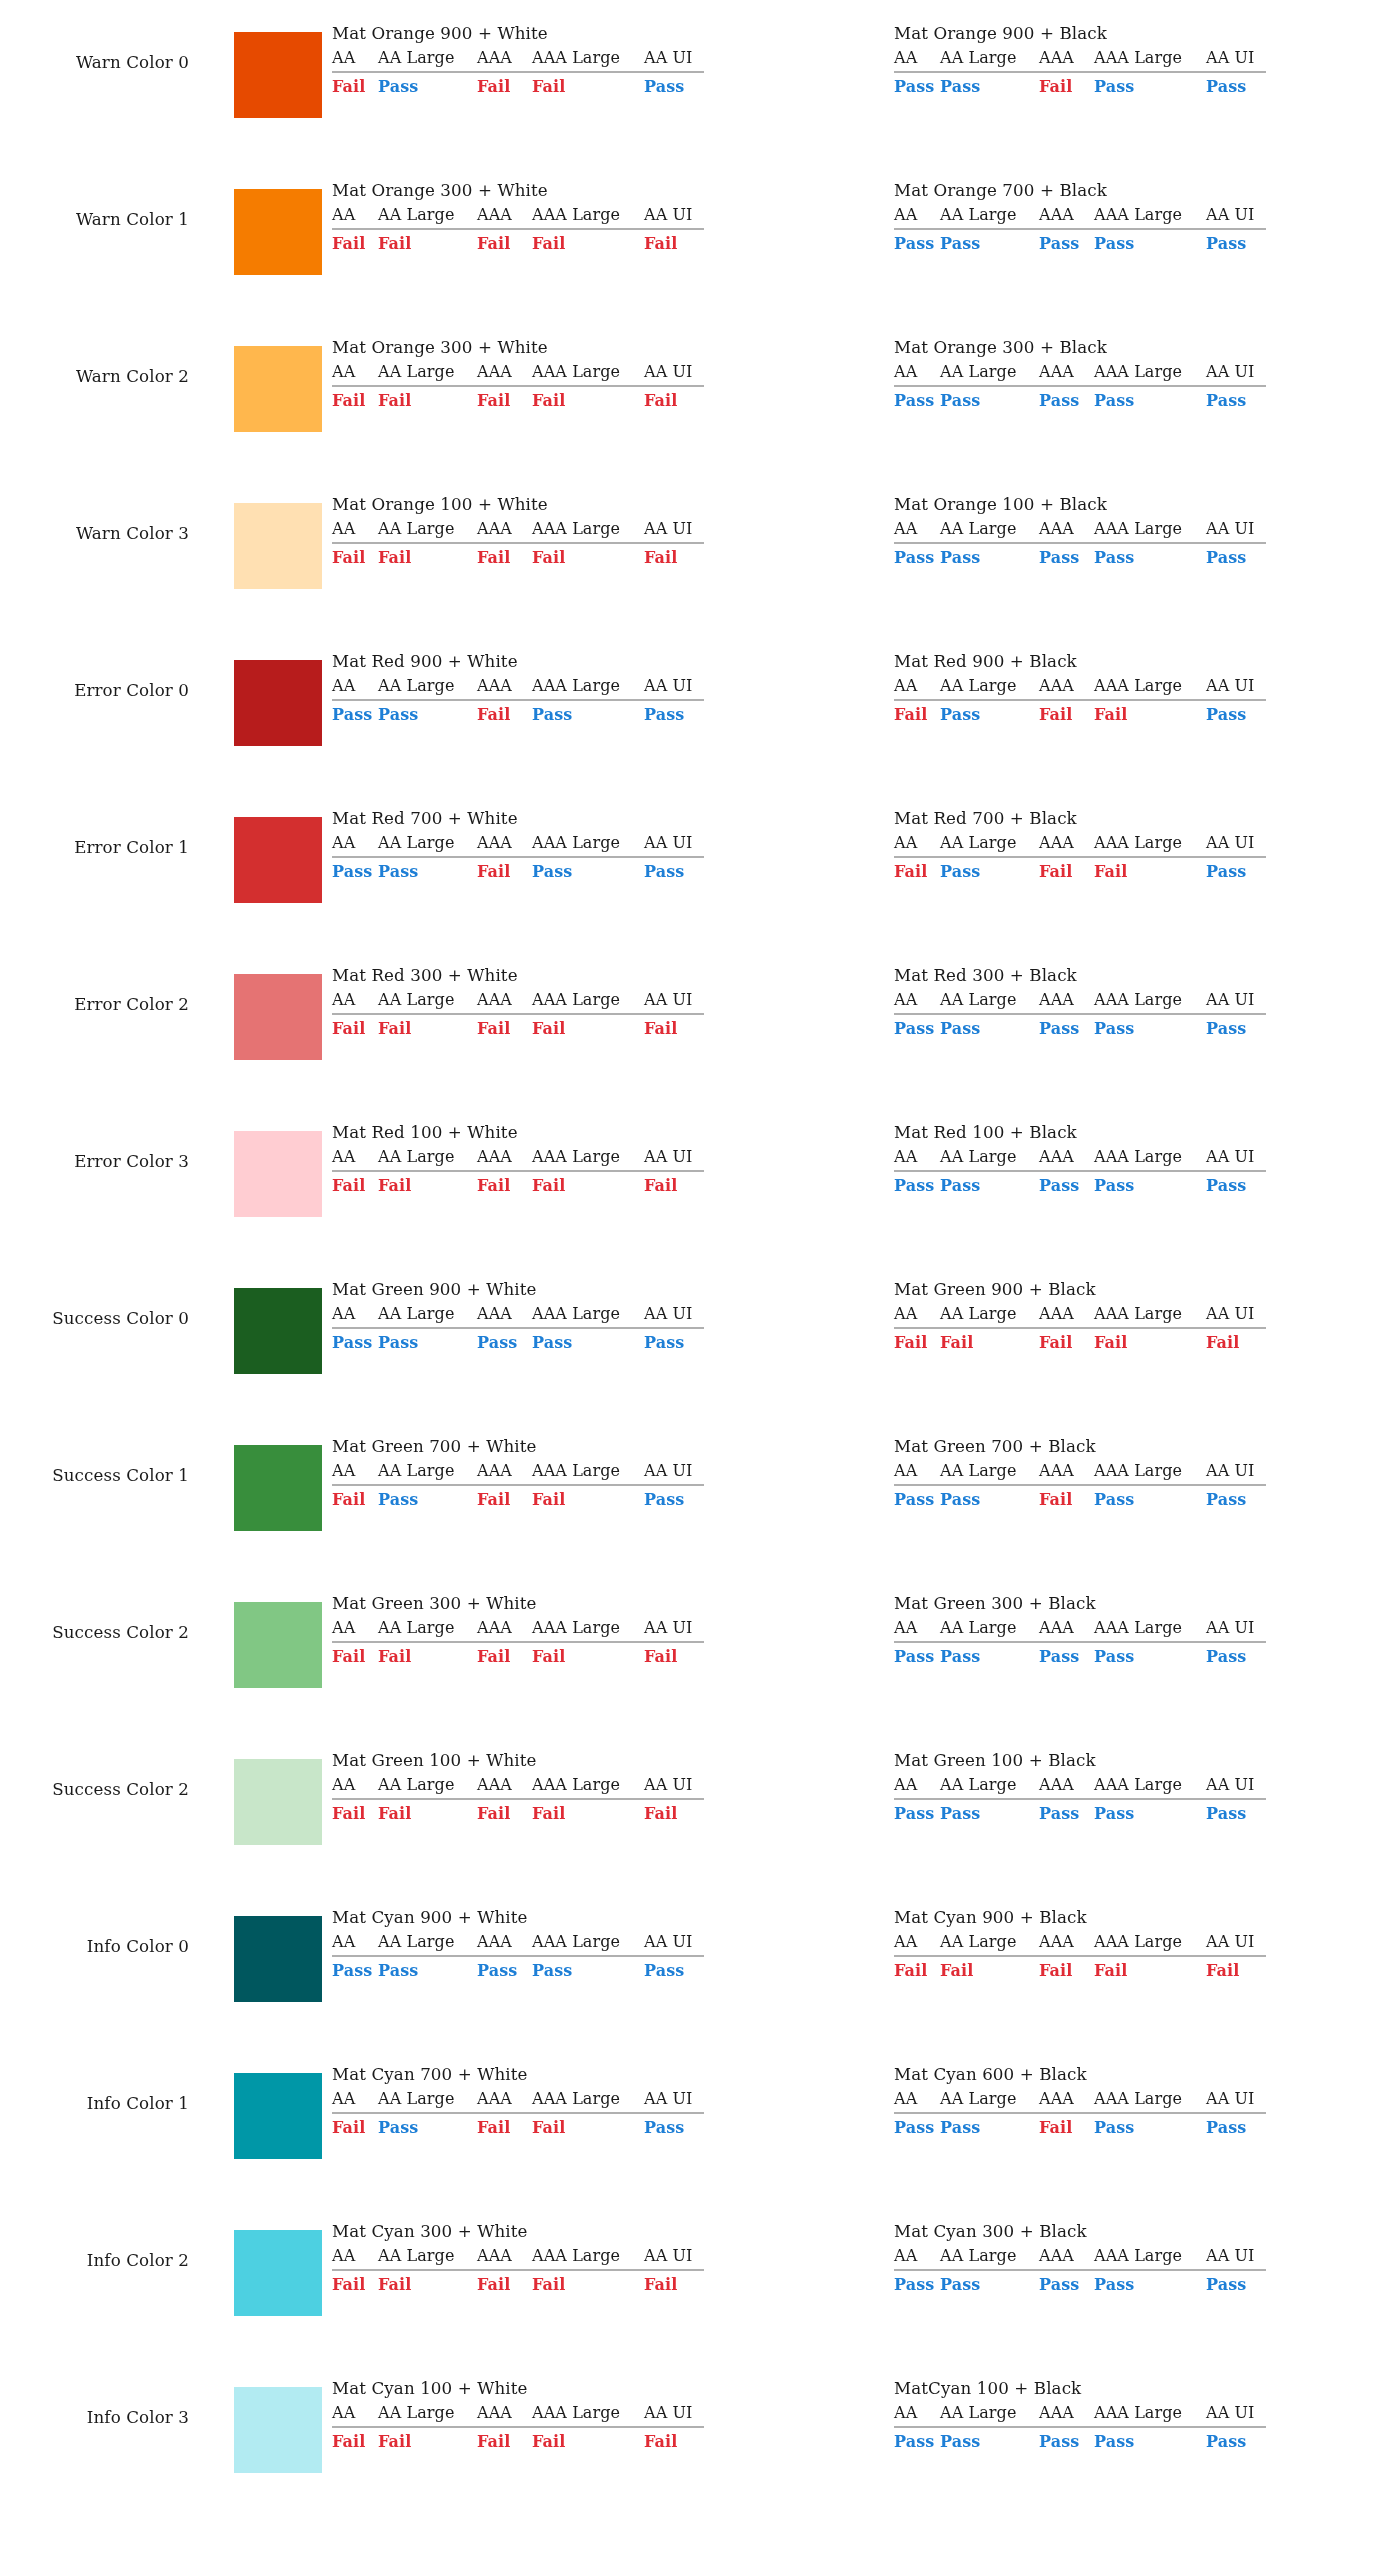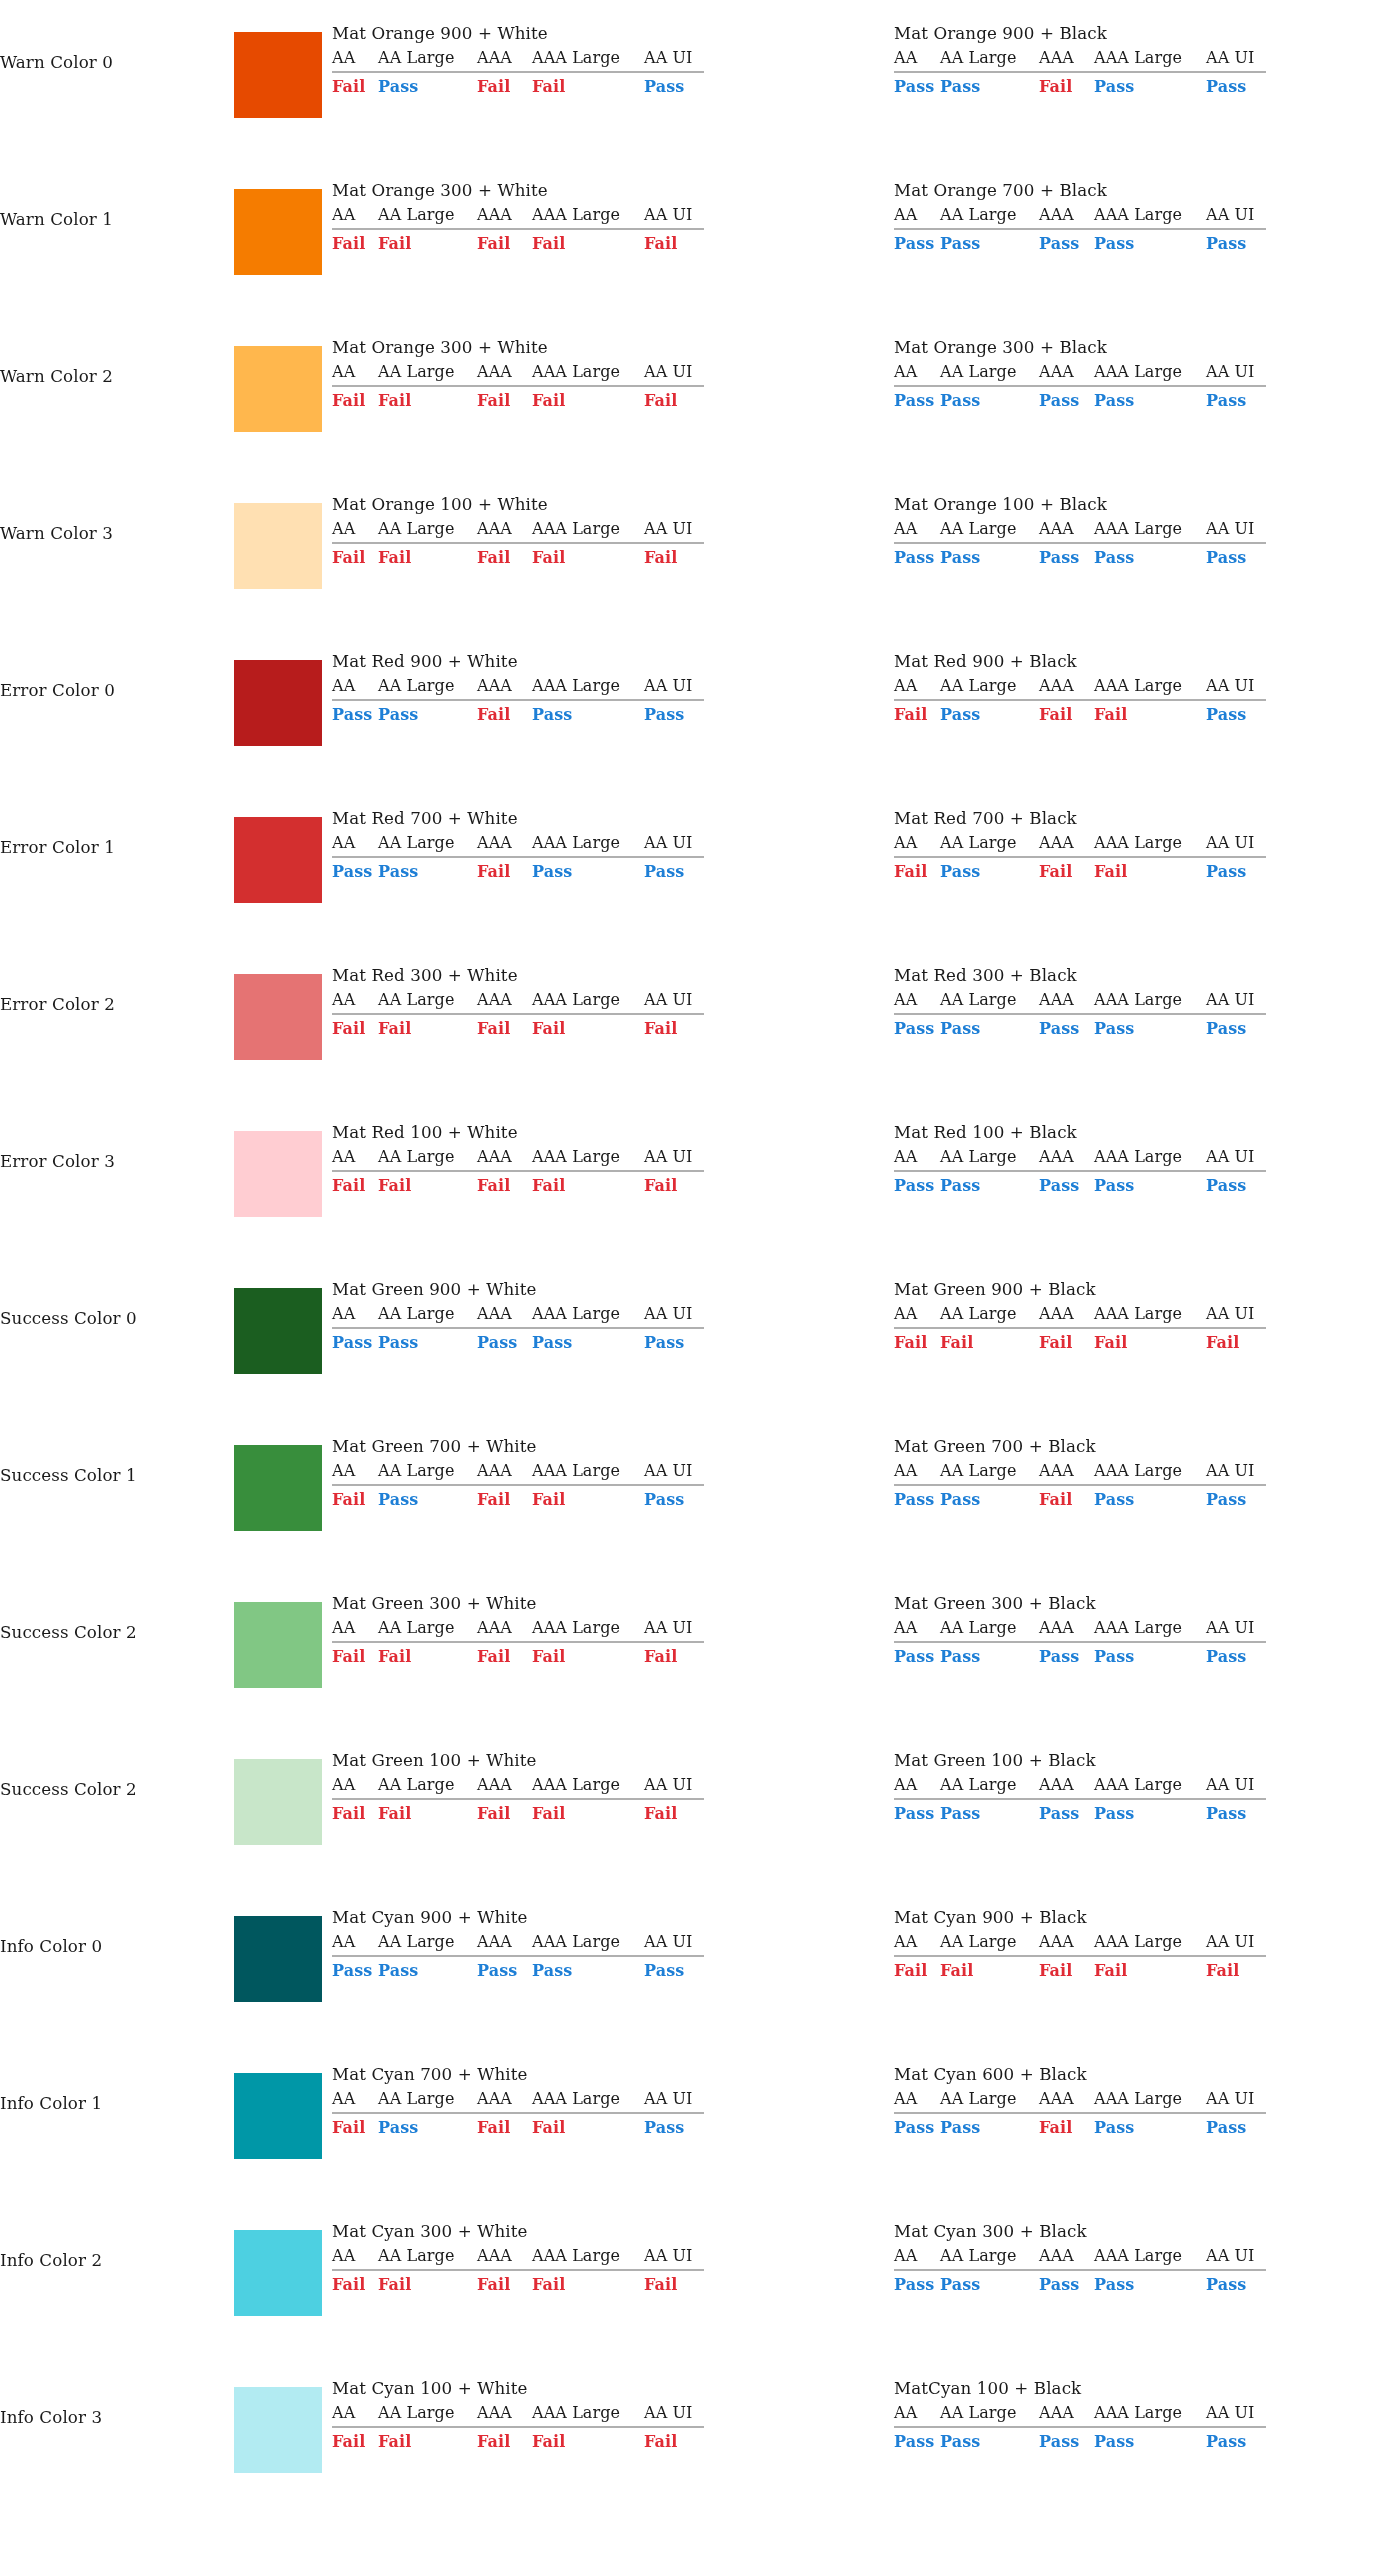--- a/index.html
+++ b/index.html
@@ -24,21 +24,21 @@
     height:157px;
     width:1387px;
   }
 
   
   .row-label{
     position:absolute;
     left:0;
     width:189px;
     top:53px;
-    text-align:left;
+    text-align:right;
     font-size:16.7px;
     line-height:19.4px;
     letter-spacing:0.1px;
     color:#1a1a1a;
     white-space:nowrap;
   }
 
   
   .swatch{
     position:absolute;

